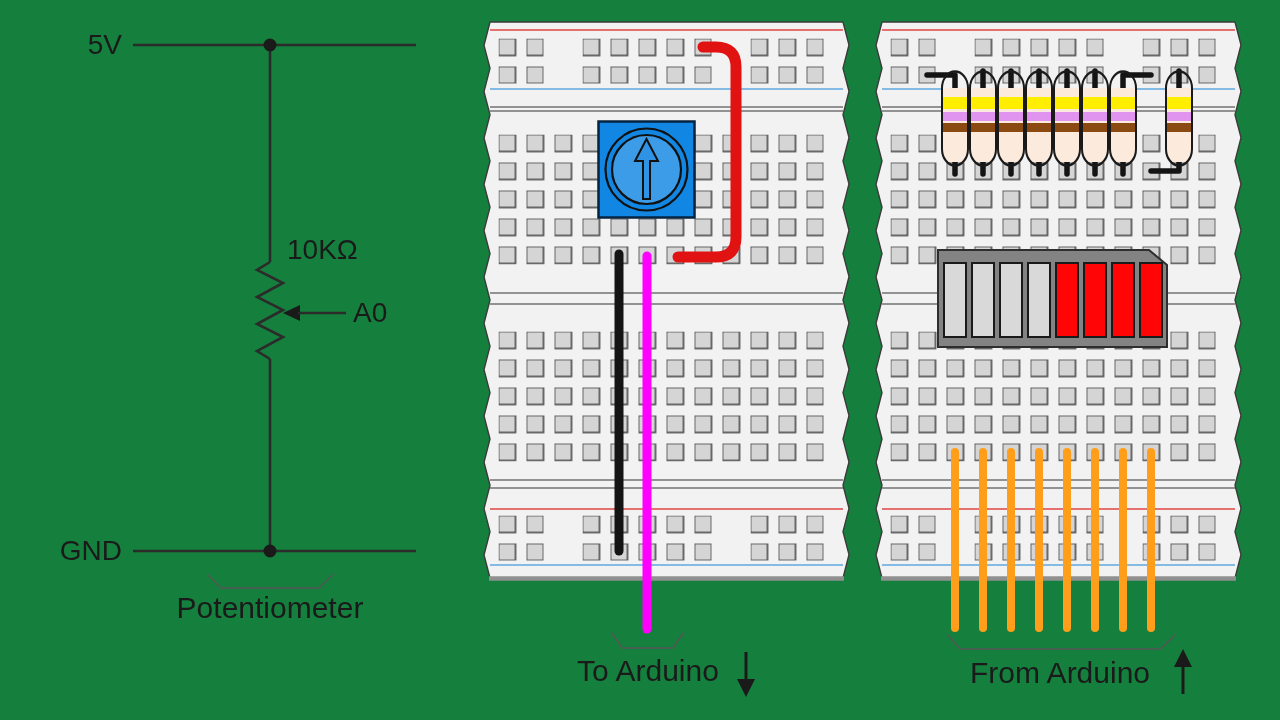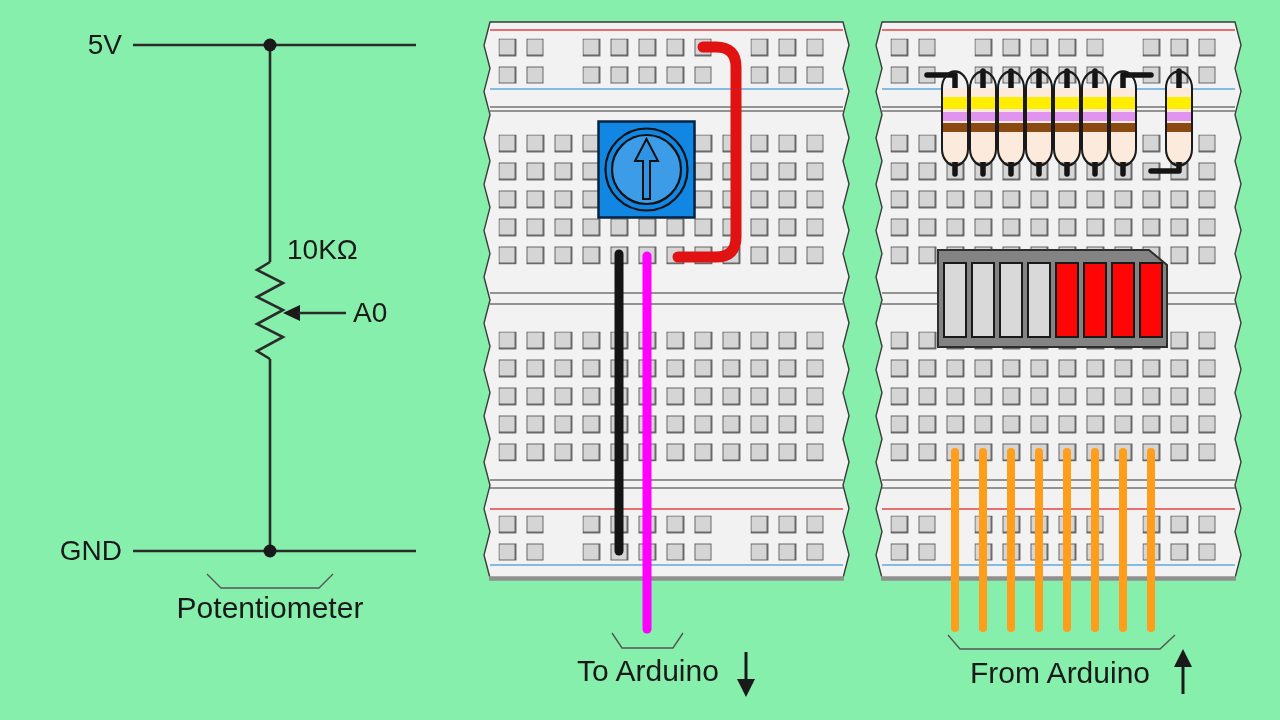--- a/index.html
+++ b/index.html
@@ -1,16 +1,16 @@
 <!DOCTYPE html>
 <html><head>
 <meta charset="utf-8">
 <style>
   html,body{margin:0;padding:0;background:#ffffff;}
-  .stage{width:1280px;height:720px;position:relative;background:#86efac;overflow:hidden;}
+  .stage{width:1280px;height:720px;position:relative;background:#15803d;overflow:hidden;}
   svg{display:block;}
   text{font-family:"Liberation Sans","DejaVu Sans",sans-serif;fill:#1a1a1a;}
   .lbl{font-size:28px;}
   .cap{font-size:30px;}
   .schem{stroke:#2b2b2b;stroke-width:2.6;fill:none;}
   .brace{stroke:#555;stroke-width:1.4;fill:none;}
   .board-outline{fill:#f2f2f2;stroke:#3a3a3a;stroke-width:1.4;}
   .divider{stroke:#333;stroke-width:1.1;}
   .rail-red{stroke:#e04545;stroke-width:1.6;}
   .rail-blue{stroke:#5fa8e0;stroke-width:1.6;}

